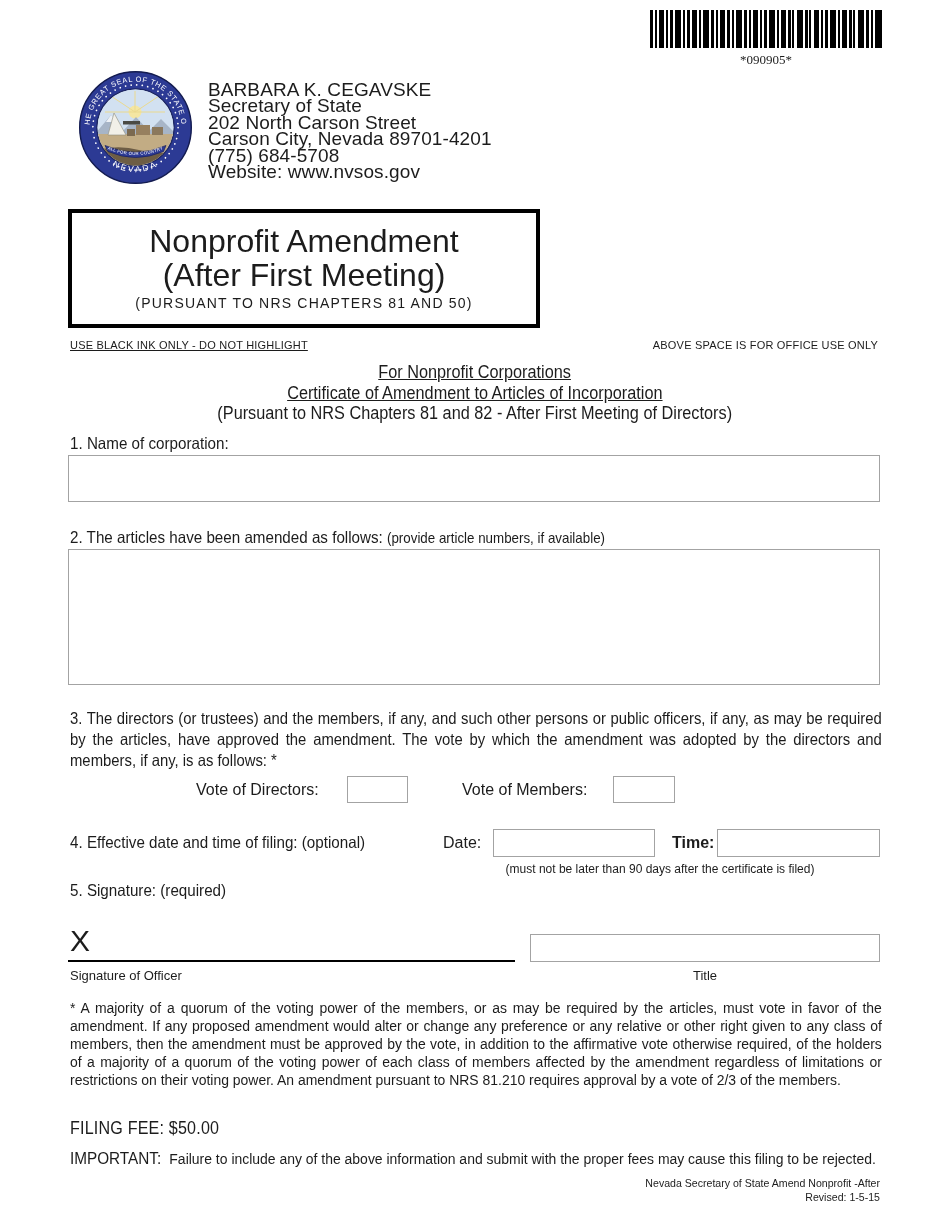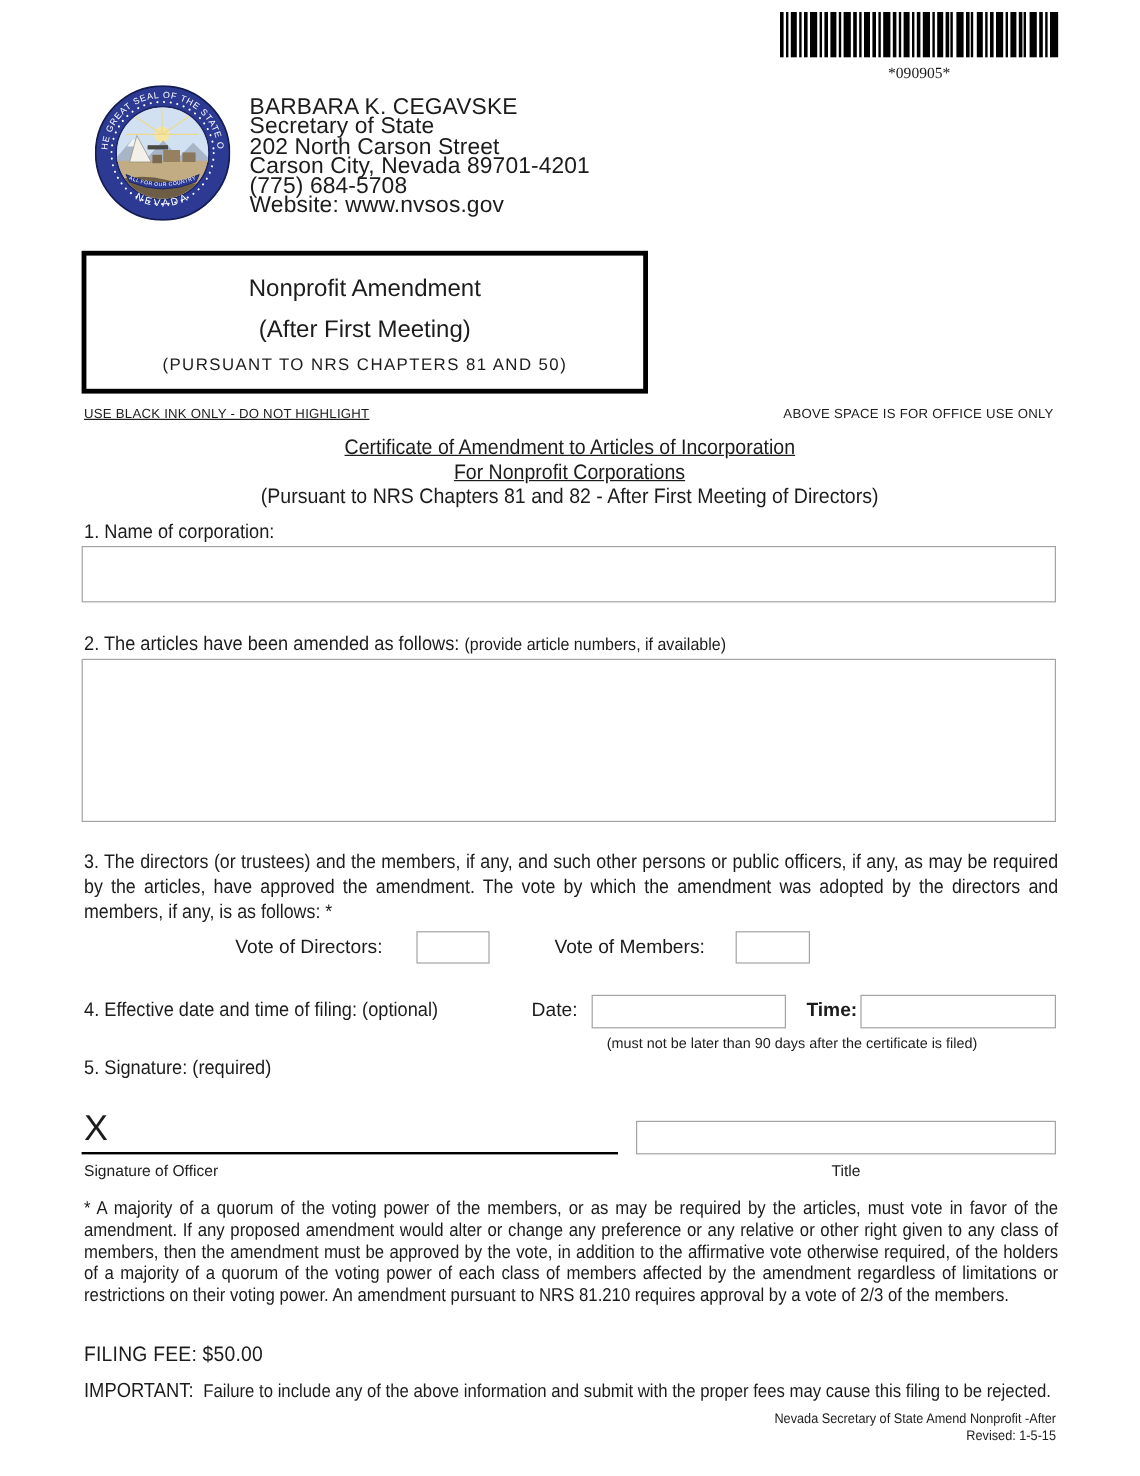--- a/index.html
+++ b/index.html
@@ -7,21 +7,21 @@
   .page{position:relative;width:950px;height:1230px;background:#fff;overflow:hidden;}
   .abs{position:absolute;}
   
   .cx{transform:scaleX(0.90);transform-origin:0 0;}
   .cx92{transform:scaleX(0.92);transform-origin:0 0;}
   .cxc{display:inline-block;transform:scaleX(0.93);transform-origin:50% 0;white-space:nowrap;}
   .cxr{transform:scaleX(0.92);transform-origin:100% 0;}
   .barcode-label{width:232px;text-align:center;font-family:"Liberation Serif",serif;font-size:13px;}
   .addr{font-size:19px;line-height:16.4px;letter-spacing:0.1px;}
   .title-box{box-sizing:border-box;width:472px;height:119px;border:4px solid #000;text-align:center;padding-top:11px;}
-  .title-box .t1{font-size:20px;line-height:34px;}
+  .title-box .t1{font-size:32px;line-height:34px;}
   .title-box .t3{font-size:14px;letter-spacing:1.2px;margin-top:3px;}
   .notice{font-size:11px;letter-spacing:0.2px;}
   .heading{width:950px;text-align:center;font-size:17.5px;line-height:20.5px;}
   .heading .u{text-decoration:underline;}
   .seclabel{font-size:16.5px;white-space:nowrap;}
   .seclabel .small{font-size:14.5px;}
   .fieldbox{box-sizing:border-box;border:1px solid #a3a3a3;background:#fff;font-size:15px;font-family:"Liberation Sans",sans-serif;padding:2px 6px;}
   textarea.fieldbox{resize:none;}
   .para{font-size:16.5px;line-height:21px;text-align:justify;}
   .fn{font-size:15.5px;line-height:18px;text-align:justify;}
@@ -145,22 +145,22 @@
   <div class="abs title-box" style="left:68px;top:209px;">
     <div class="t1">Nonprofit Amendment</div>
     <div class="t1">(After First Meeting)</div>
     <div class="t3">(PURSUANT TO NRS CHAPTERS 81 AND 50)</div>
   </div>
 
   <div class="abs notice" style="left:70px;top:339px;text-decoration:underline;">USE BLACK INK ONLY - DO NOT HIGHLIGHT</div>
   <div class="abs notice" style="right:72px;top:339px;">ABOVE SPACE IS FOR OFFICE USE ONLY</div>
 
   <div class="abs heading" style="left:0;top:362px;">
+    <div><span class="cxc u">For Nonprofit Corporations</span></div>
     <div><span class="cxc u">Certificate of Amendment to Articles of Incorporation</span></div>
-    <div><span class="cxc u">For Nonprofit Corporations</span></div>
     <div><span class="cxc">(Pursuant to NRS Chapters 81 and 82 - After First Meeting of Directors)</span></div>
   </div>
 
   <div class="abs seclabel cx92" style="left:70px;top:434px;">1. Name of corporation:</div>
   <input class="abs fieldbox" style="left: 68px; top: 455px; width: 812px; height: 47px;" type="text" value="">
 
   <div class="abs seclabel cx92" style="left:70px;top:528px;">
     <span>2. The articles have been amended as follows:</span>
     <span class="small">(provide article numbers, if available)</span>
   </div>

